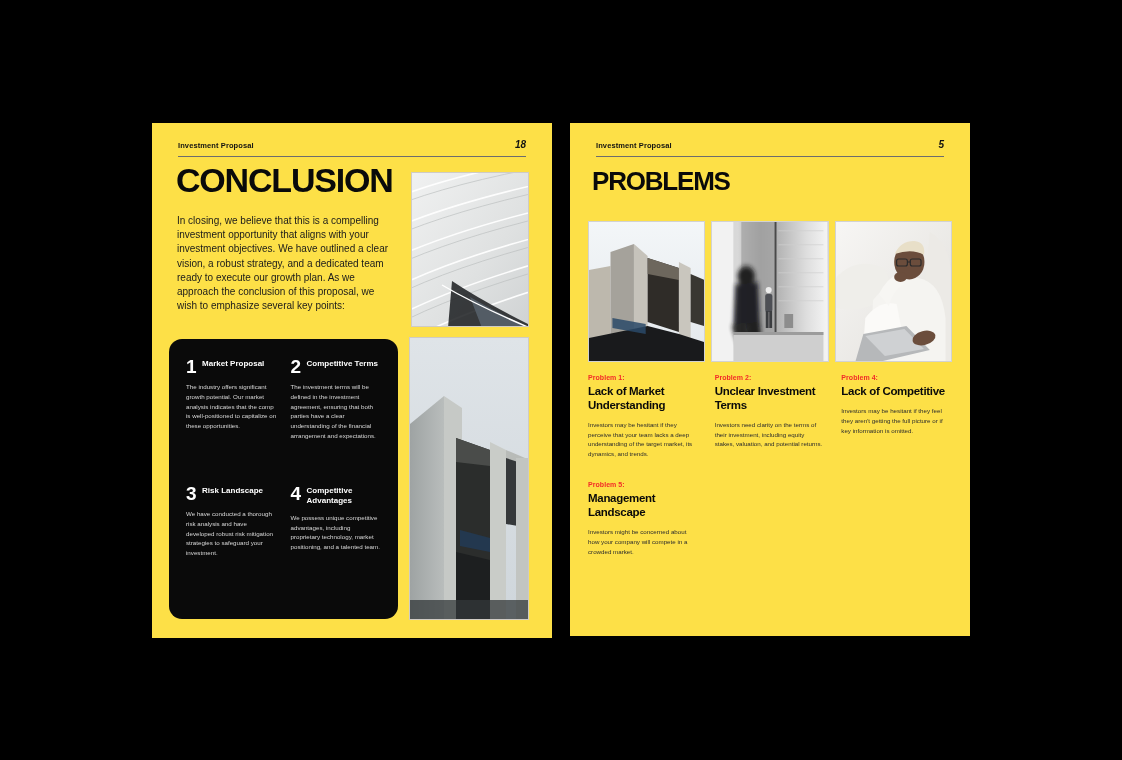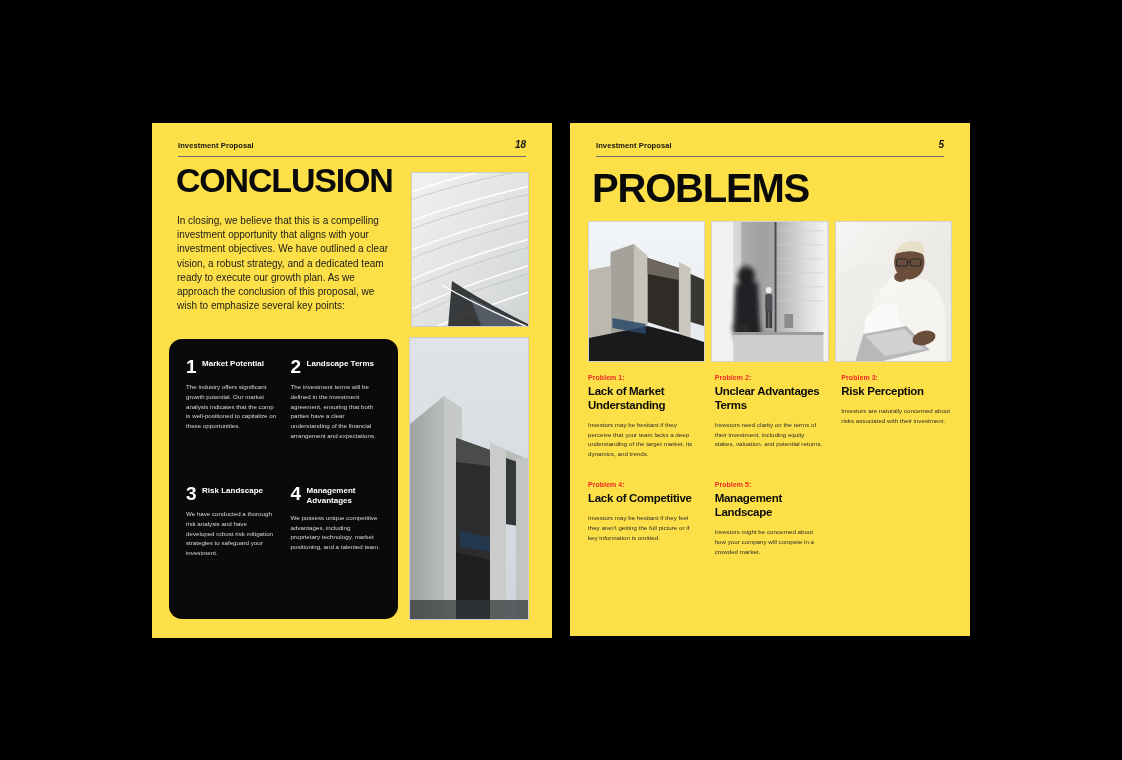--- a/index.html
+++ b/index.html
@@ -75,21 +75,21 @@
     line-height: 1;
   }
   #title-conclusion {
     left: 24px;
     top: 40px;
     font-size: 34px;
   }
   #title-problems {
     left: 22px;
     top: 45px;
-    font-size: 40px;
+    font-size: 26px;
   }
 
   
   #intro-paragraph {
     position: absolute;
     left: 25px;
     top: 91px;
     width: 212px;
     font-size: 10px;
     line-height: 1.42;
@@ -305,45 +305,45 @@
 
       <rect x="0" y="262" width="120" height="21" fill="#33383a" opacity="0.75"></rect>
     </svg>
   </div>
 
   <div id="key-points-card">
 
     <div class="key-point">
       <div class="kp-head">
         <span class="kp-num">1</span>
-        <span class="kp-title">Market Potential</span>
+        <span class="kp-title">Market Proposal</span>
       </div>
       <div class="kp-body">The industry offers significant growth potential. Our market analysis indicates that the comp is well-positioned to capitalize on these opportunities.</div>
     </div>
 
     <div class="key-point">
       <div class="kp-head">
         <span class="kp-num">2</span>
-        <span class="kp-title">Landscape Terms</span>
+        <span class="kp-title">Competitive Terms</span>
       </div>
       <div class="kp-body">The investment terms will be defined in the investment agreement, ensuring that both parties have a clear understanding of the financial arrangement and expectations.</div>
     </div>
 
     <div class="key-point">
       <div class="kp-head">
         <span class="kp-num">3</span>
         <span class="kp-title">Risk Landscape</span>
       </div>
       <div class="kp-body">We have conducted a thorough risk analysis and have developed robust risk mitigation strategies to safeguard your investment.</div>
     </div>
 
     <div class="key-point">
       <div class="kp-head">
         <span class="kp-num">4</span>
-        <span class="kp-title">Management Advantages</span>
+        <span class="kp-title">Competitive Advantages</span>
       </div>
       <div class="kp-body">We possess unique competitive advantages, including proprietary technology, market positioning, and a talented team.</div>
     </div>
 
   </div>
 </div>
 
 <div class="page" id="page-right">
 
   <div class="page-header">
@@ -468,29 +468,24 @@
   <div id="problems-grid">
 
     <div class="problem-card">
       <div class="pc-label">Problem 1:</div>
       <div class="pc-title">Lack of Market Understanding</div>
       <div class="pc-body">Investors may be hesitant if they perceive that your team lacks a deep understanding of the target market, its dynamics, and trends.</div>
     </div>
 
     <div class="problem-card">
       <div class="pc-label">Problem 2:</div>
-      <div class="pc-title">Unclear Advantages Terms</div>
+      <div class="pc-title">Unclear Investment Terms</div>
       <div class="pc-body">Investors need clarity on the terms of their investment, including equity stakes, valuation, and potential returns.</div>
     </div>
 
-    <div class="problem-card">
-      <div class="pc-label">Problem 3:</div>
-      <div class="pc-title">Risk Perception</div>
-      <div class="pc-body">Investors are naturally concerned about risks associated with their investment.</div>
-    </div>
 
     <div class="problem-card">
       <div class="pc-label">Problem 4:</div>
       <div class="pc-title">Lack of Competitive</div>
       <div class="pc-body">Investors may be hesitant if they feel they aren't getting the full picture or if key information is omitted.</div>
     </div>
 
     <div class="problem-card">
       <div class="pc-label">Problem 5:</div>
       <div class="pc-title">Management Landscape</div>

